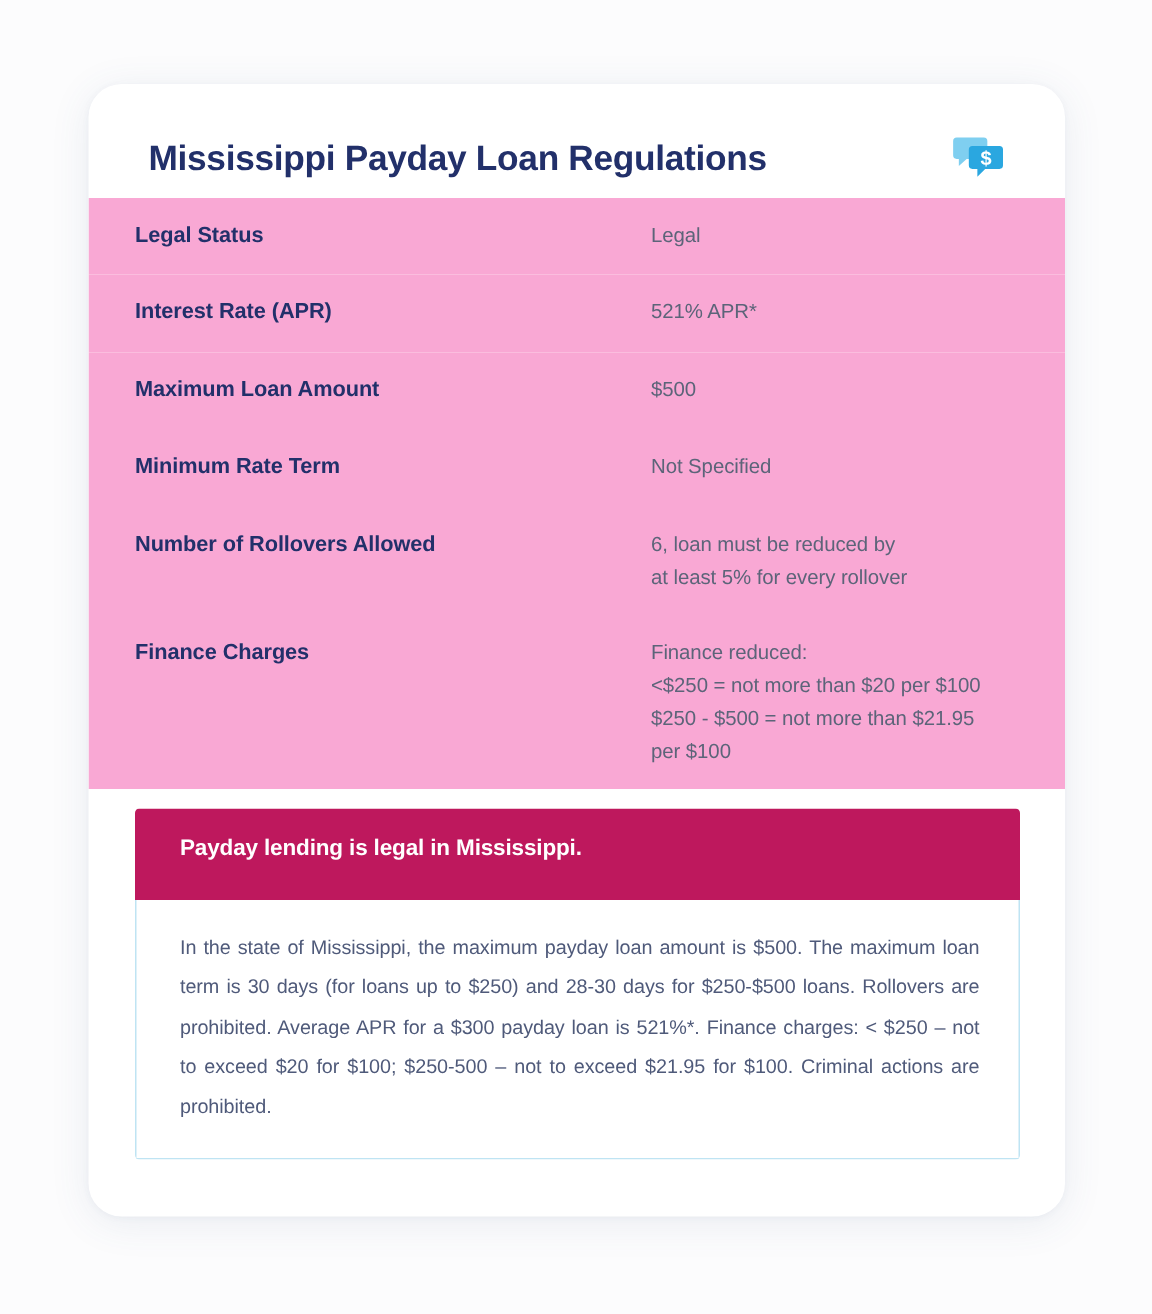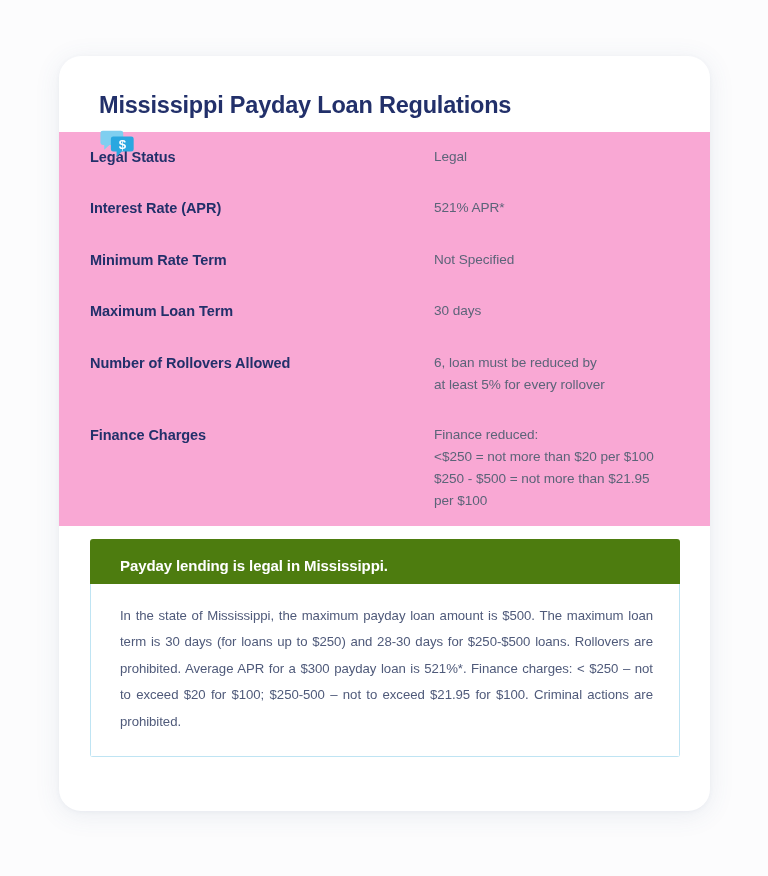--- a/index.html
+++ b/index.html
@@ -39,21 +39,20 @@
 
   
   .card-header {
     position: relative;
     padding: 24px 30px 0 40px;
     display: flex;
     align-items: flex-start;
     justify-content: space-between;
     height: 76px;
     box-sizing: border-box;
-    flex-direction: column;
   }
   .card-title {
     font-size: 23.5px;
     font-weight: 700;
     color: #22306a;
     letter-spacing: -0.2px;
     line-height: 1.2;
     margin: 0;
     padding-top: 11px;
     white-space: nowrap;
@@ -97,26 +96,26 @@
   }
   .reg-table td.value .vline { display: block; white-space: nowrap; }
 
   
   .callout {
     margin: 13px 30px 0 31px;
     border-radius: 3px;
     overflow: hidden;
   }
   .callout-head {
-    background: #4d7c0f;
+    background: #be185d;
     color: #ffffff;
     font-size: 15px;
     font-weight: 700;
     letter-spacing: -0.1px;
-    padding: 18px 0 10px 30px;
+    padding: 18px 0 26px 30px;
   }
   .callout-body {
     border: 1px solid #bfe4f3;
     border-top: none;
     background: #ffffff;
     padding: 19px 26px 21px 29px;
   }
   .callout-body p {
     margin: 0;
     font-size: 13.2px;
@@ -158,34 +157,34 @@
         </tr>
 
         <tr class="plain">
           <td class="label">Interest Rate (APR)</td>
           <td class="value">
             <span class="vline">521% APR*</span>
           </td>
         </tr>
 
 
+        <tr class="plain">
+          <td class="label">Maximum Loan Amount</td>
+          <td class="value">
+            <span class="vline">$500</span>
+          </td>
+        </tr>
 
         <tr class="striped">
           <td class="label">Minimum Rate Term</td>
           <td class="value">
             <span class="vline">Not Specified</span>
           </td>
         </tr>
 
-        <tr class="plain">
-          <td class="label">Maximum Loan Term</td>
-          <td class="value">
-            <span class="vline">30 days</span>
-          </td>
-        </tr>
 
         <tr class="striped">
           <td class="label">Number of Rollovers Allowed</td>
           <td class="value">
             <span class="vline">6, loan must be reduced by</span>
             <span class="vline">at least 5% for every rollover</span>
           </td>
         </tr>
 
         <tr class="plain">

